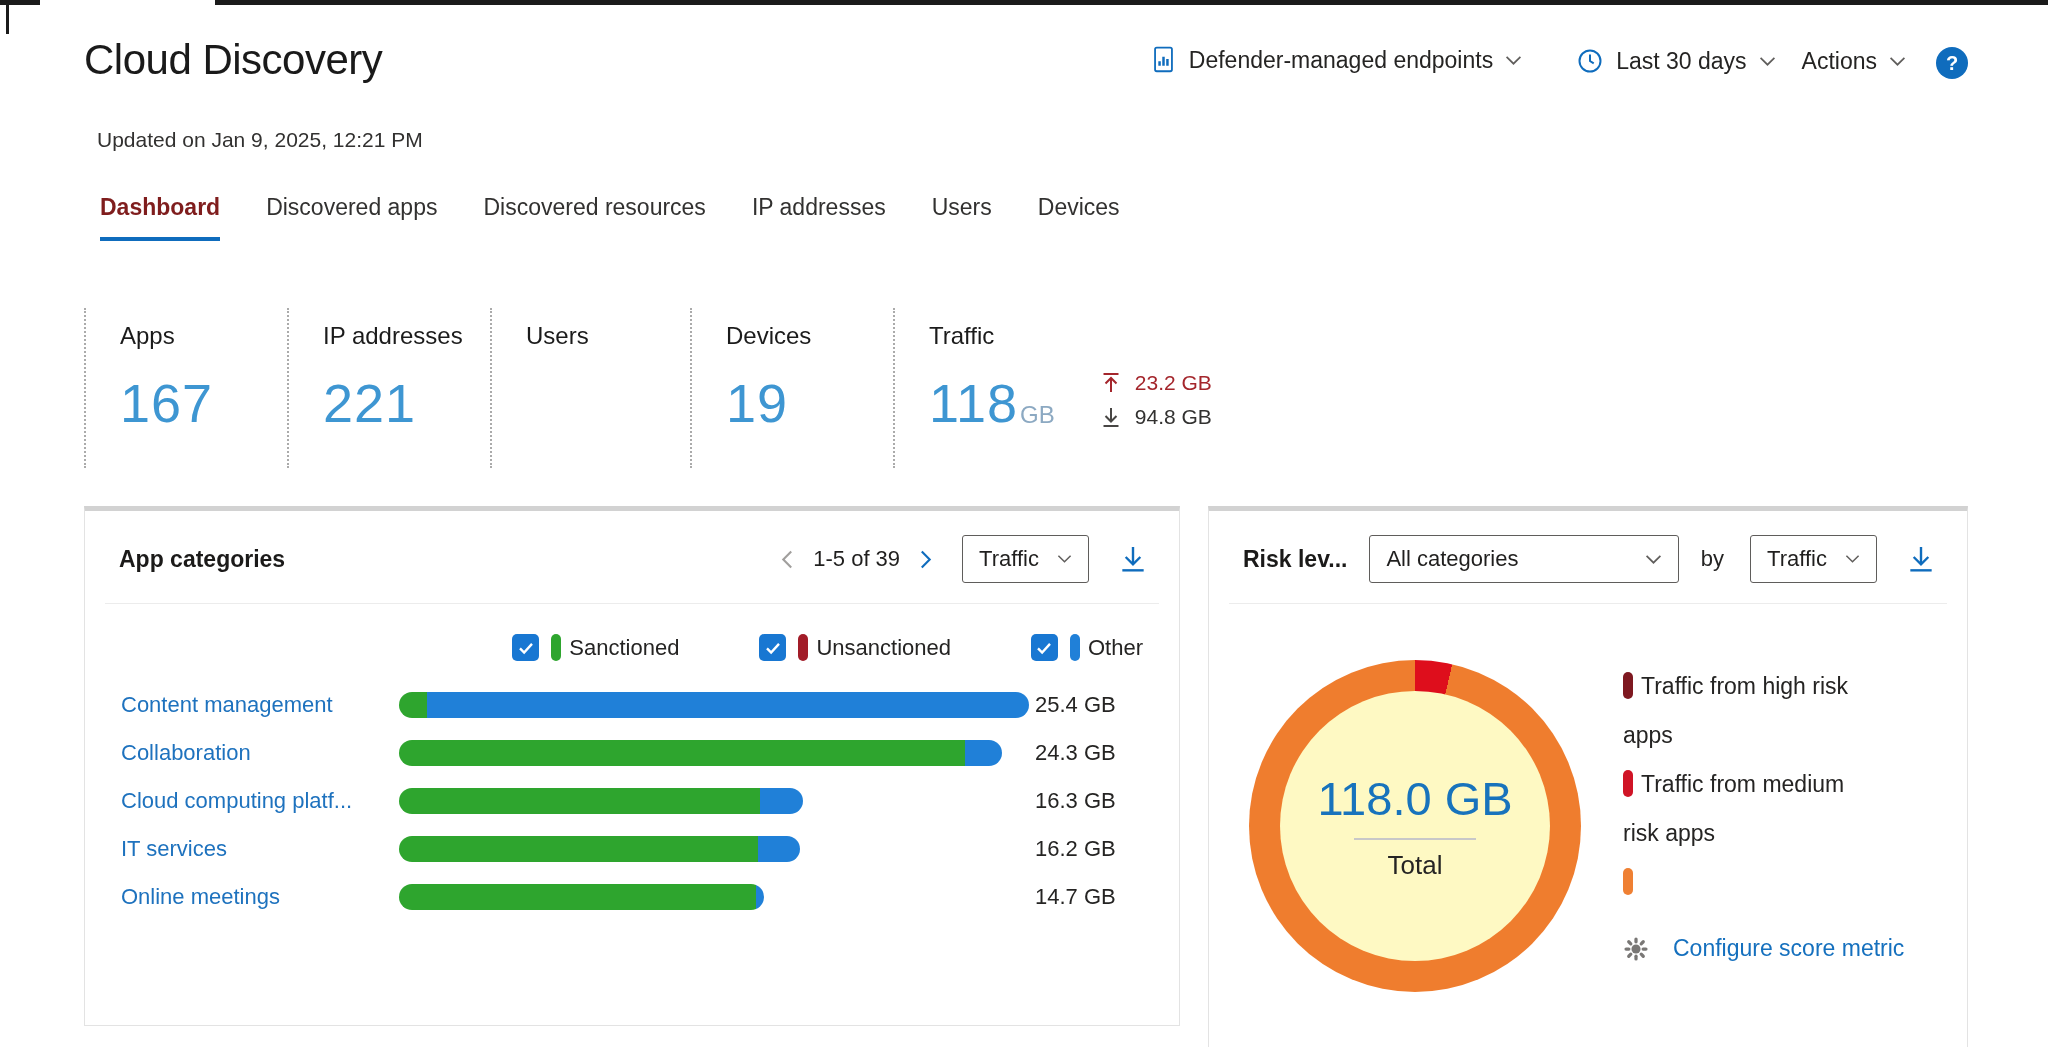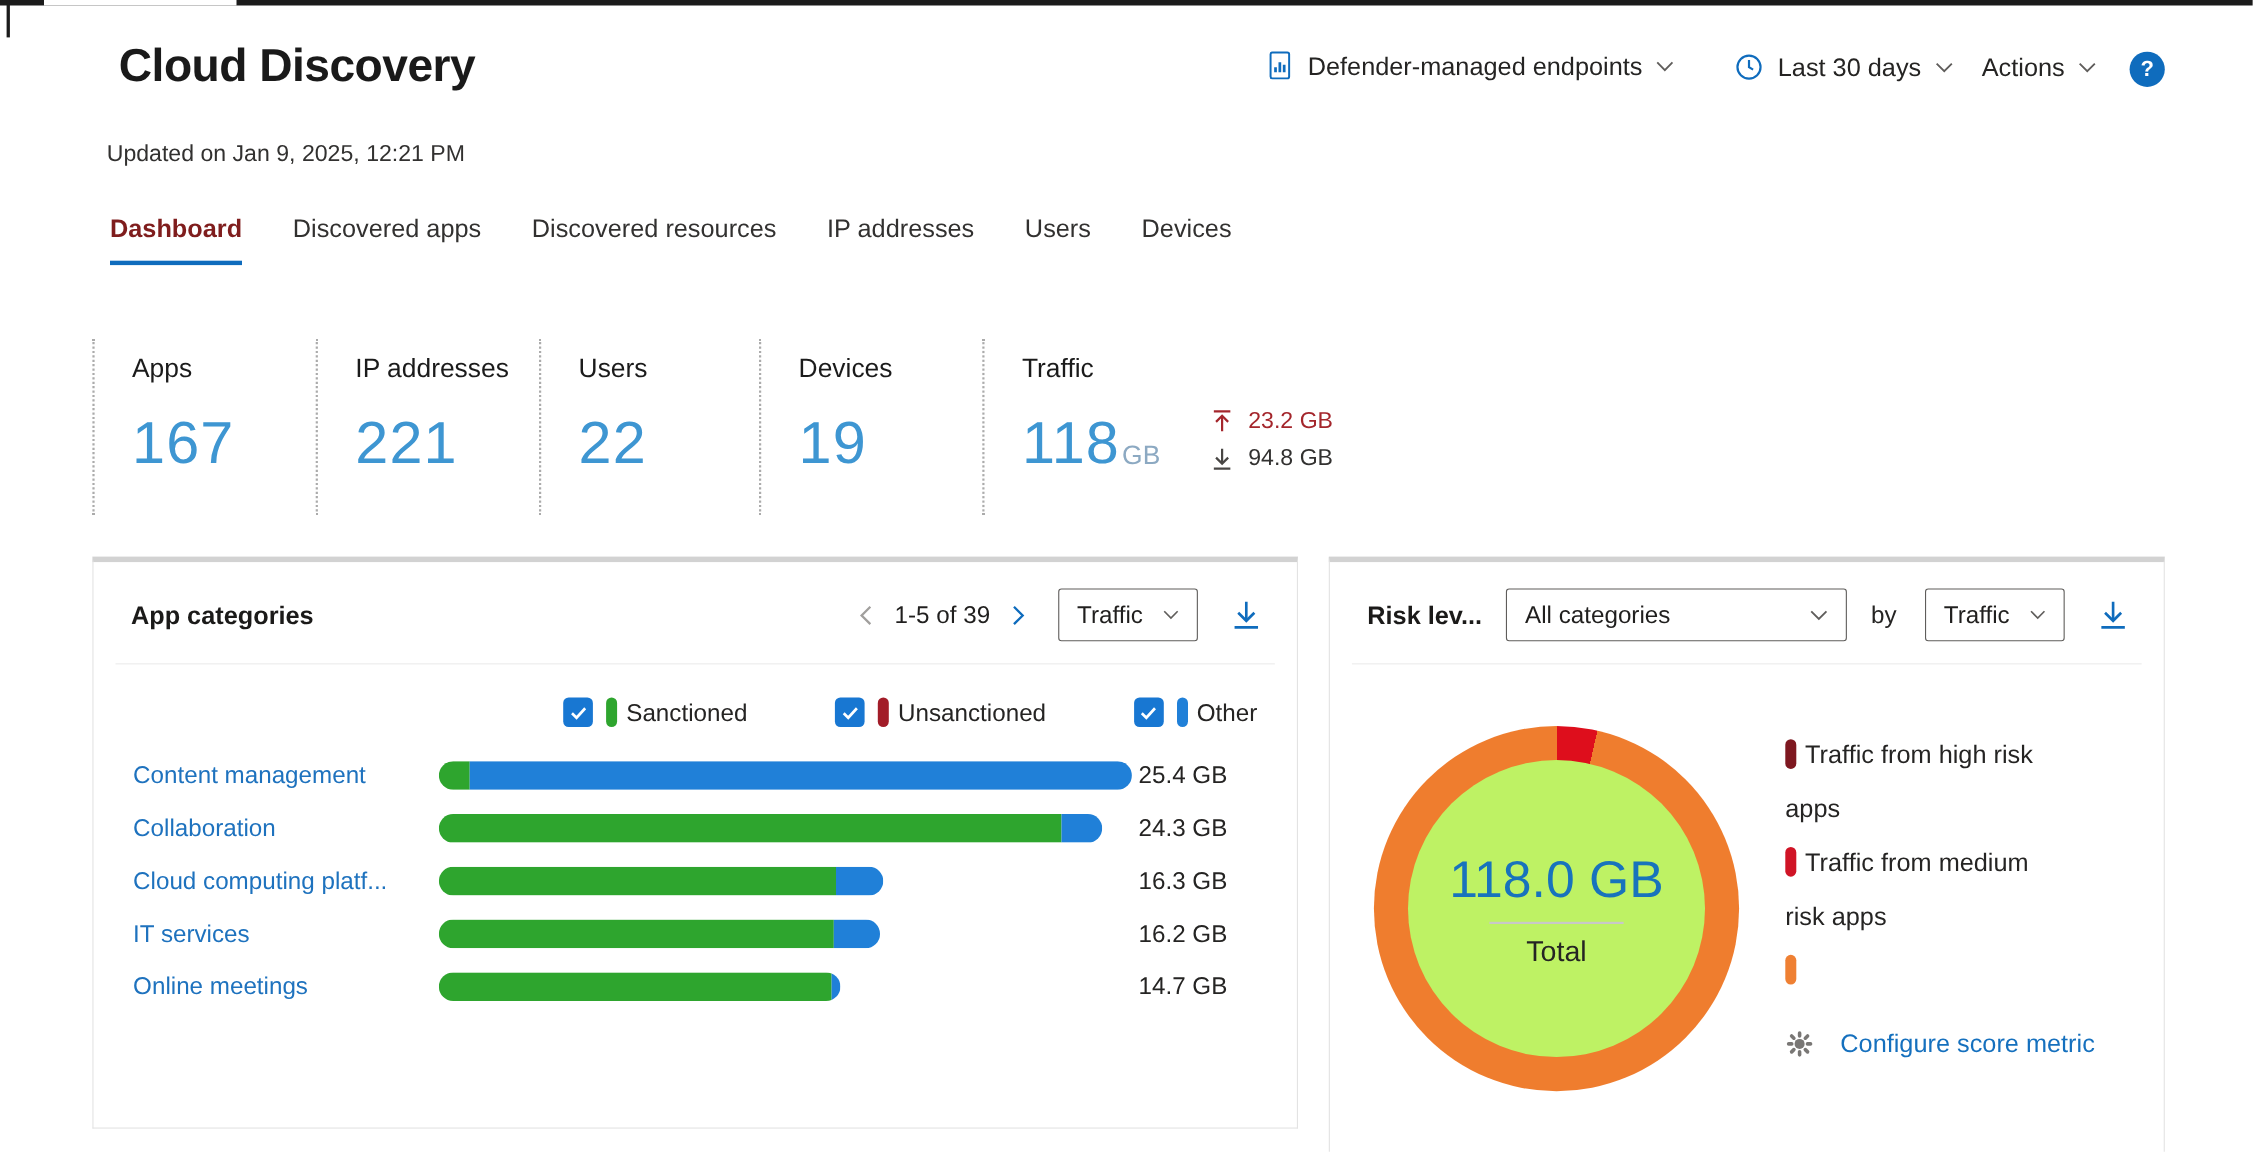--- a/index.html
+++ b/index.html
@@ -11,21 +11,21 @@
     position: relative;
     overflow: hidden;
   }
   
   .top-strip { position:absolute; top:0; left:0; right:0; height:5px; background:#1b1b1b; }
   .top-strip-notch { position:absolute; top:0; left:40px; width:175px; height:5px; background:#ffffff; }
   .corner-tick { position:absolute; top:0; left:6px; width:3px; height:34px; background:#1b1b1b; }
 
   
   .header { display:flex; align-items:center; padding:36px 80px 0 84px; }
-  .page-title { font-size:42px; font-weight:700; color:#1a1a1a; letter-spacing:-0.5px;margin-left:24px; }
+  .page-title { font-size:42px; font-weight:400; color:#1a1a1a; letter-spacing:-0.5px; }
   .header-controls { margin-left:auto; display:flex; align-items:flex-end; gap:14px; font-size:23px; color:#252423; }
   .hc-group { display:flex; align-items:center; gap:12px; cursor:pointer; padding:4px 6px; }
   .hc-sep { width:14px; }
   .help-circle { width:32px; height:32px; border-radius:50%; background:#0F6CBD; color:#fff; font-size:20px; font-weight:700; display:flex; align-items:center; justify-content:center; margin-left:10px; cursor:pointer; }
 
   .updated { margin:44px 0 0 97px; font-size:21px; color:#323130; }
 
   
   .tabs { display:flex; gap:46px; margin:42px 0 0 100px; font-size:23px; color:#323130; border-bottom:1px solid transparent; }
   .tab { padding-bottom:16px; cursor:pointer; border-bottom:4px solid transparent; }
@@ -76,21 +76,21 @@
   .bar { height:26px; border-radius:13px; overflow:hidden; display:flex; }
   .seg { height:100%; }
   .bar-value { font-size:22px; color:#252423; padding-left:6px; white-space:nowrap; }
 
   
   .risk-header .select-wide { width:318px; justify-content:space-between; margin-left:22px; }
   .by-label { font-size:22px; margin-left:22px; }
   .risk-body { display:flex; padding:56px 24px 0 40px; }
   .donut-wrap { position:relative; width:332px; height:332px; flex:none; }
   .donut { width:100%; height:100%; border-radius:50%; }
-  .donut-hole { position:absolute; inset:31px; background:#bef264; border-radius:50%; display:flex; flex-direction:column; align-items:center; justify-content:center; }
+  .donut-hole { position:absolute; inset:31px; background:#fef9c3; border-radius:50%; display:flex; flex-direction:column; align-items:center; justify-content:center; }
   .donut-value { font-size:47px; color:#1873BC; }
   .donut-divider { width:122px; border-top:2px solid #c8c8c8; margin:12px 0 10px 0; }
   .donut-label { font-size:26px; color:#252423; }
 
   .risk-right { margin-left:42px; padding-top:2px; }
   .risk-legend { width:232px; font-size:23px; color:#252423; line-height:49px; }
   .risk-legend-item { display:block; }
   .risk-legend-item .pill { display:inline-block; vertical-align:-5px; margin:0 8px 0 0; }
   .configure-row { display:flex; align-items:center; gap:24px; margin-top:28px; }
   .configure-link { font-size:23px; color:#1570BE; text-decoration:none; cursor:pointer; }
@@ -163,21 +163,20 @@
   <div class="stat stat-apps">
     <div class="stat-label">Apps</div>
     <div class="stat-value">167</div>
   </div>
   <div class="stat stat-ip">
     <div class="stat-label">IP addresses</div>
     <div class="stat-value">221</div>
   </div>
   <div class="stat stat-users">
     <div class="stat-label">Users</div>
-    <div class="stat-value">22</div>
   </div>
   <div class="stat stat-devices">
     <div class="stat-label">Devices</div>
     <div class="stat-value">19</div>
   </div>
   <div class="stat">
     <div class="stat-label">Traffic</div>
     <div class="stat-traffic">
       <div class="traffic-main">
         <span class="stat-value">118</span>

